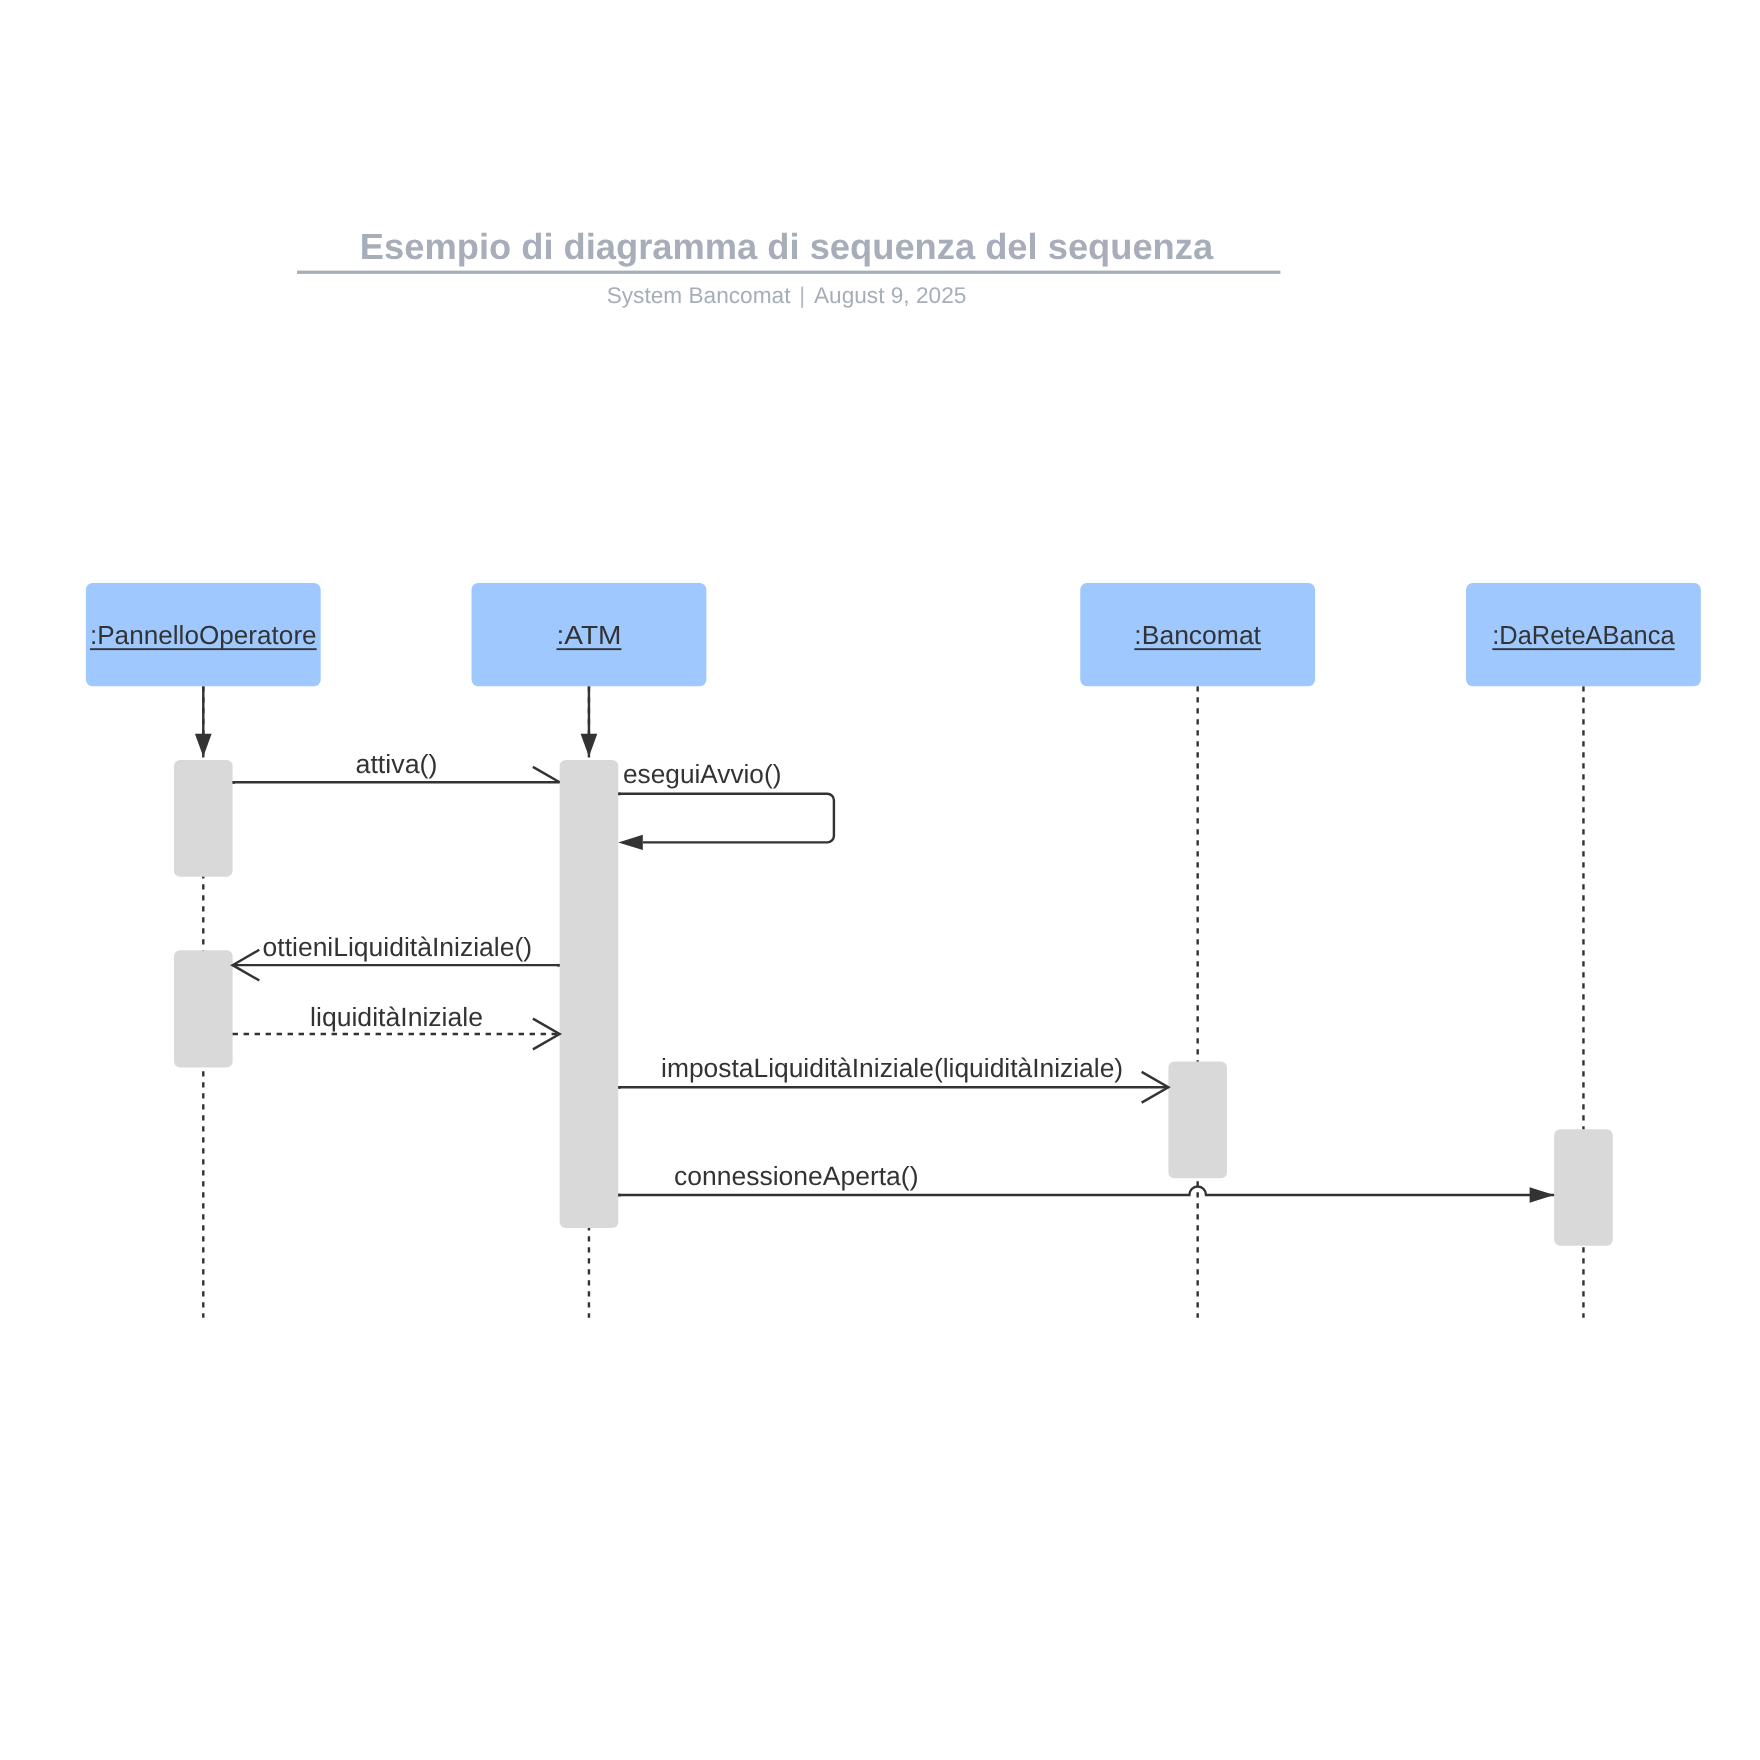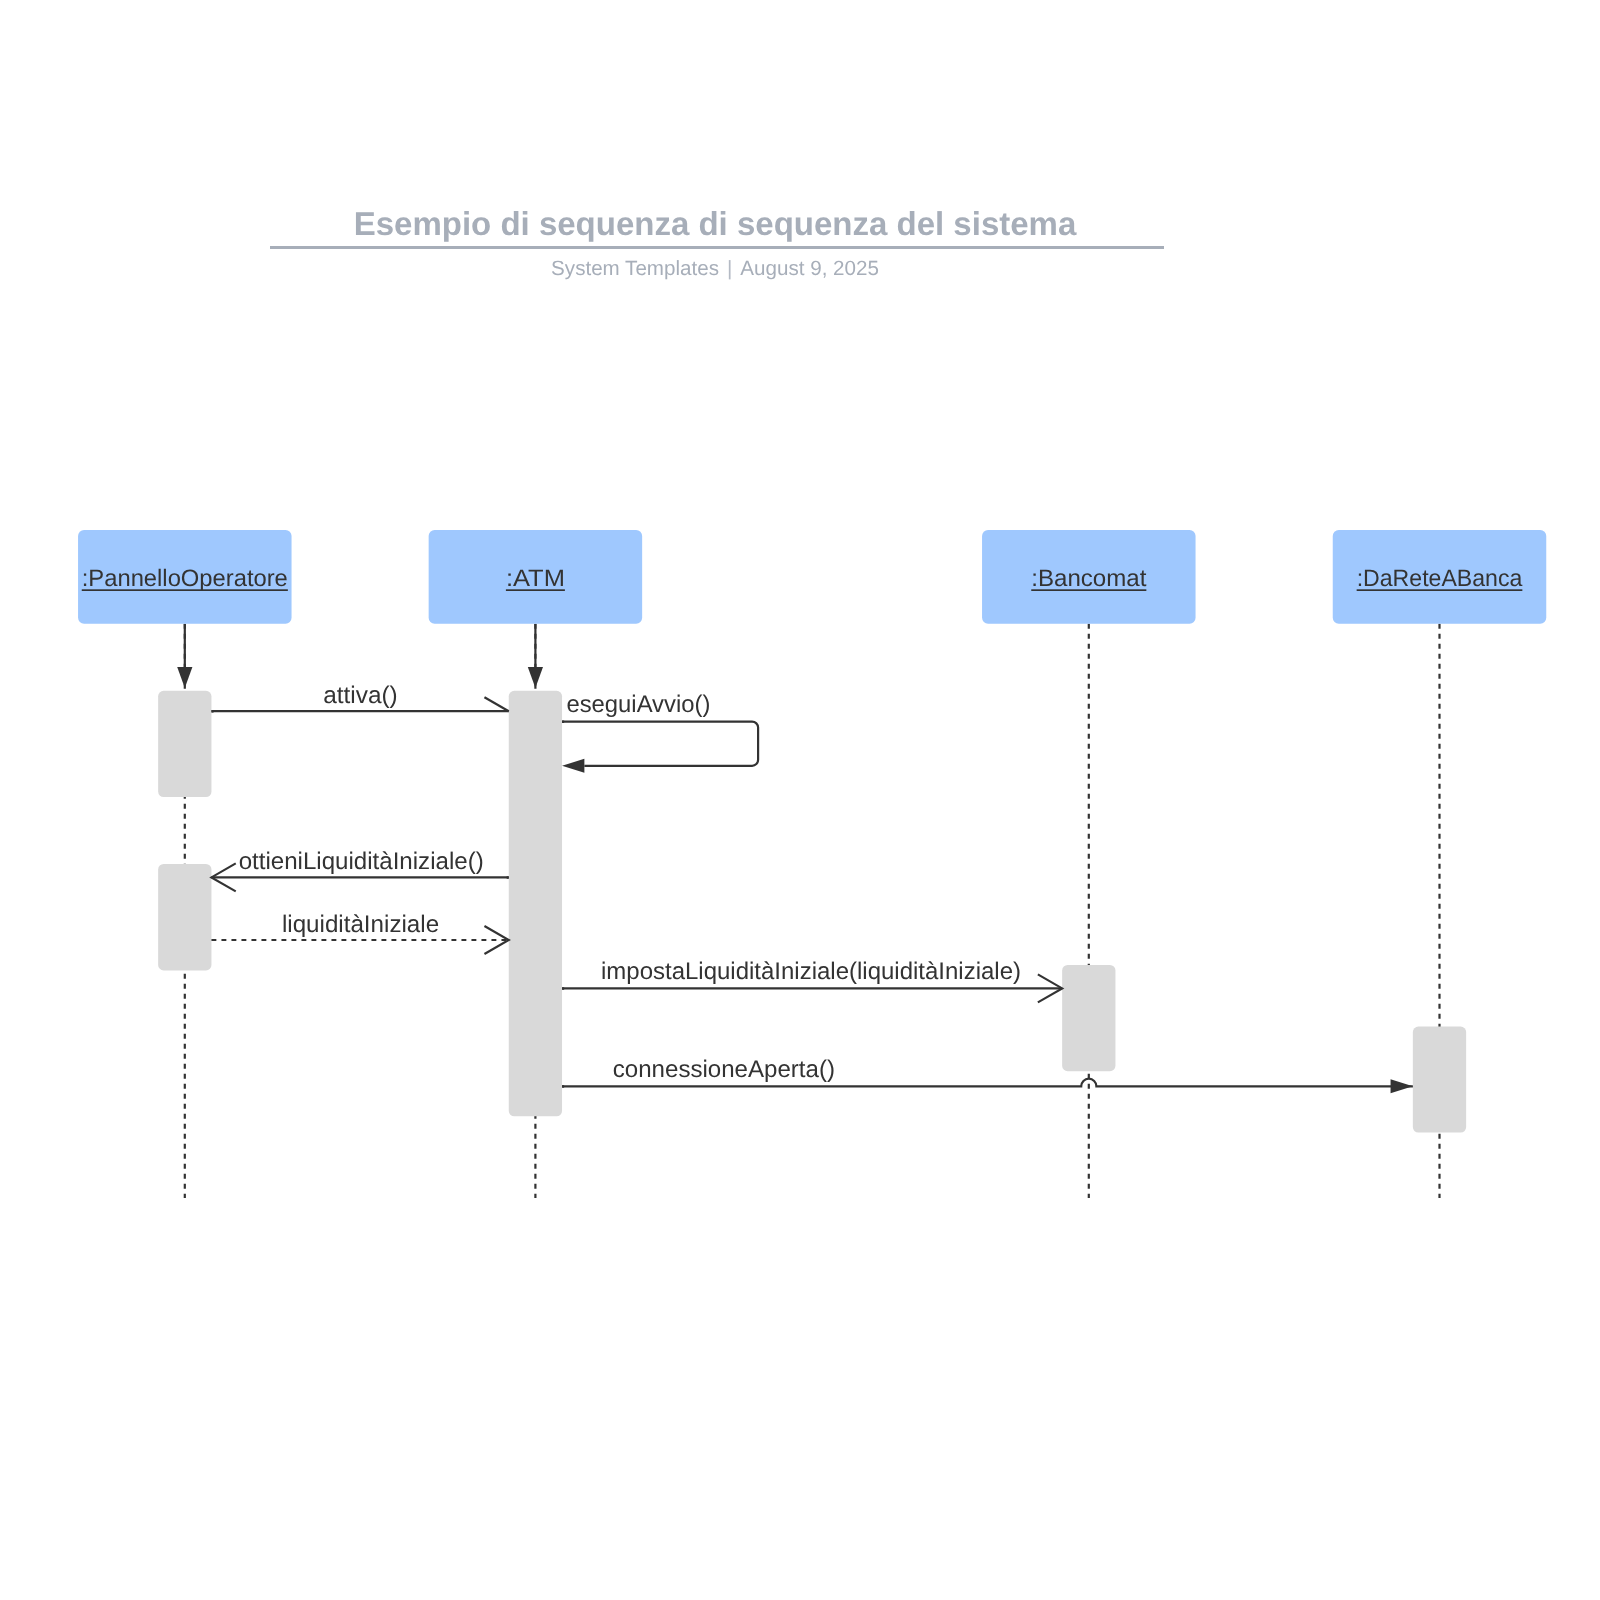--- a/index.html
+++ b/index.html
@@ -15,24 +15,24 @@
   #subtitle .sep{color:#b4bac4;padding:0 8px;}
   #diagram{position:absolute;left:0;top:0;}
   .ll-label{font-family:"Liberation Sans",sans-serif;font-size:23.8px;fill:#333333;
             text-anchor:middle;}
   .msg-label{font-family:"Liberation Sans",sans-serif;font-size:24px;fill:#333333;}
 </style>
 </head>
 <body>
 
 <div id="page">
-  <div id="title">Esempio di sequenza di sequenza del sistema</div>
+  <div id="title">Esempio di diagramma di sequenza del sequenza</div>
   <div id="rule"></div>
   <div id="subtitle">
-    <span>System Templates</span><span class="sep">|</span><span>August 9, 2025</span>
+    <span>System Bancomat</span><span class="sep">|</span><span>August 9, 2025</span>
   </div>
 
   <svg id="diagram" width="1600" height="1600" viewBox="0 0 1600 1600">
     <g id="g-lifelines">
         <line x1="184.8" y1="623.8" x2="184.8" y2="1198" stroke="#333333" stroke-width="2.2" stroke-dasharray="4.9 5.1"></line>
         <line x1="535.4" y1="623.8" x2="535.4" y2="1198" stroke="#333333" stroke-width="2.2" stroke-dasharray="4.9 5.1"></line>
         <line x1="1088.8" y1="623.8" x2="1088.8" y2="1198" stroke="#333333" stroke-width="2.2" stroke-dasharray="4.9 5.1"></line>
         <line x1="1439.5" y1="623.8" x2="1439.5" y2="1198" stroke="#333333" stroke-width="2.2" stroke-dasharray="4.9 5.1"></line>
         <line x1="184.8" y1="624" x2="184.8" y2="668" stroke="#333333" stroke-width="2.2"></line>
         <path d="M 177.20000000000002 667 L 192.4 667 L 184.8 688 Z" fill="#333333"></path>

